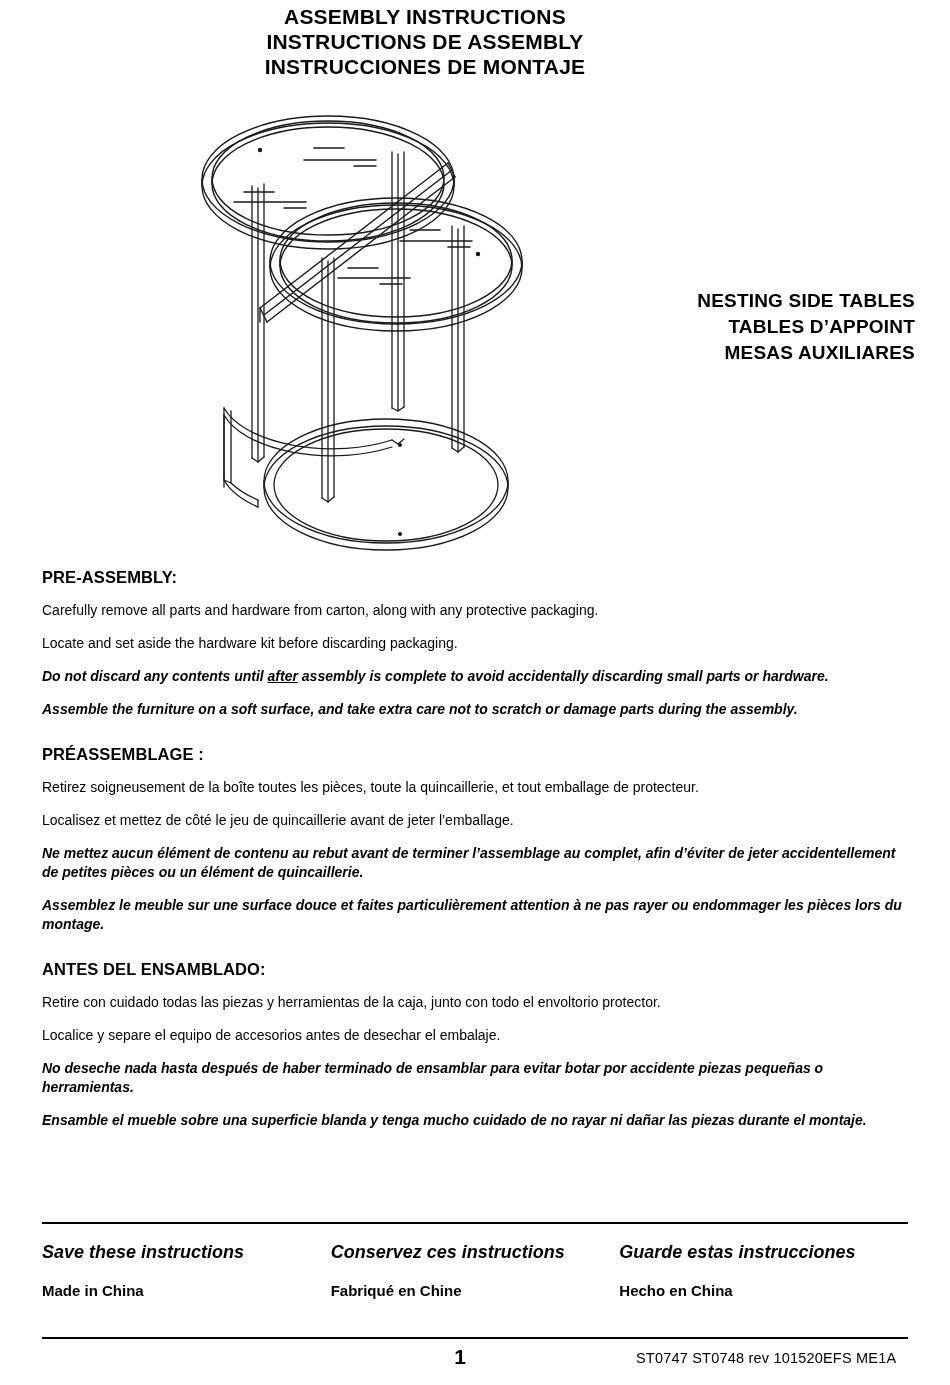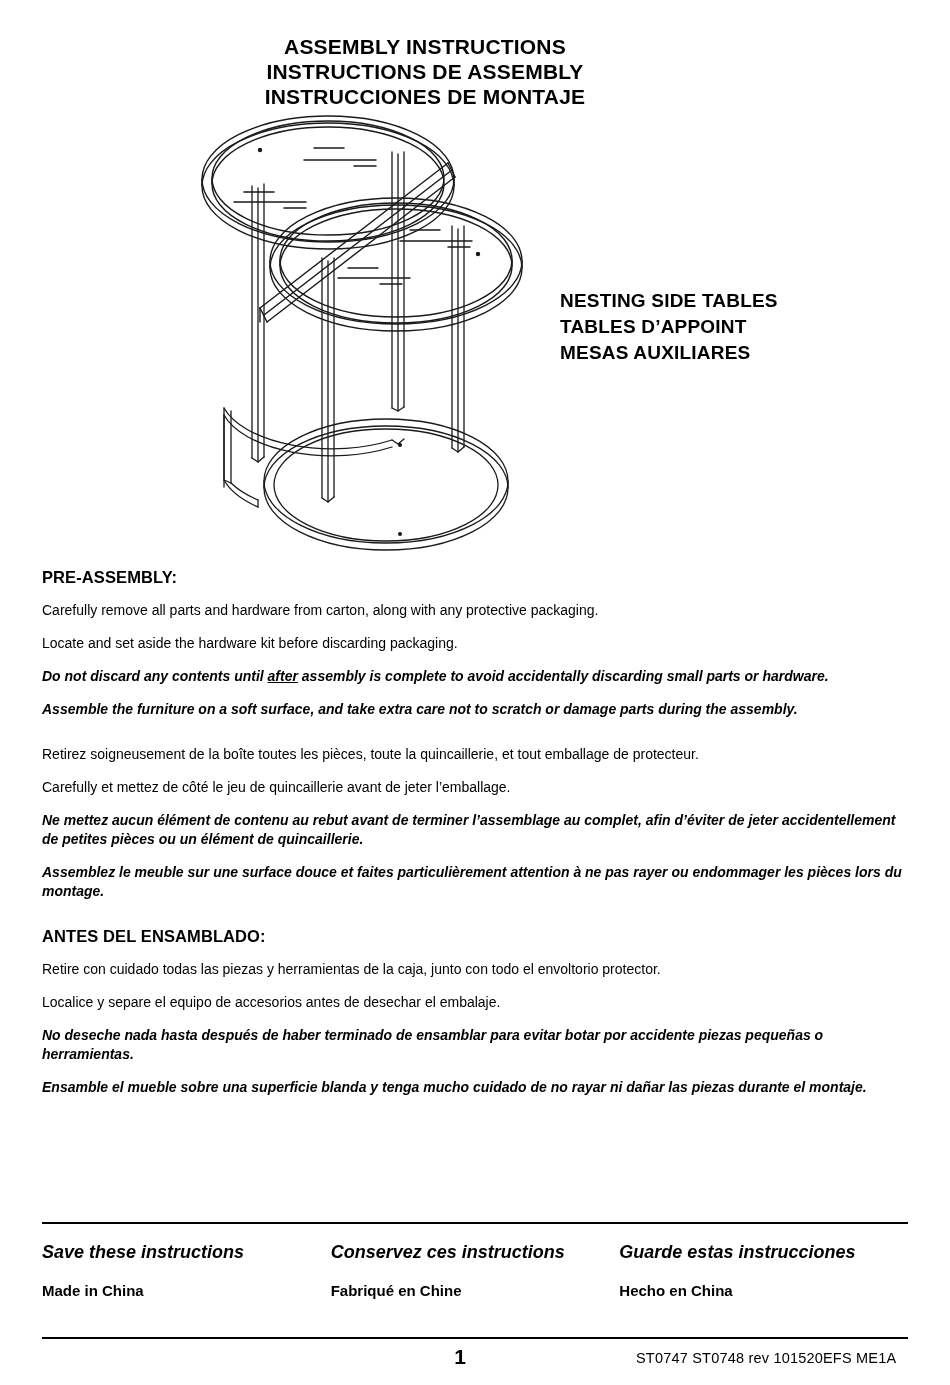--- a/index.html
+++ b/index.html
@@ -13,39 +13,39 @@
     height: 1385px;
     position: relative;
     font-family: "Liberation Sans", sans-serif;
     color: #000000;
     overflow: hidden;
   }
 
   
   .doc-header {
     position: absolute;
-    top: 34px;
+    top: 4px;
     left: 0;
     width: 850px;
     text-align: center;
   }
   .doc-header .title-line {
     font-size: 21px;
     font-weight: bold;
     letter-spacing: 0.2px;
     line-height: 25px;
   }
 
   
   .product-name {
     position: absolute;
     top: 288px;
     left: 560px;
     width: 355px;
-    text-align: left;
+    text-align: right;
   }
   .product-name .pname-line {
     font-size: 19px;
     font-weight: bold;
     line-height: 26px;
     letter-spacing: 0.2px;
   }
 
   
   .illustration {
@@ -266,22 +266,23 @@
 
   <div class="section">
     <div class="section-heading">PRE-ASSEMBLY:</div>
     <p class="para">Carefully remove all parts and hardware from carton, along with any protective packaging.</p>
     <p class="para">Locate and set aside the hardware kit before discarding packaging.</p>
     <p class="para emph"><span>Do not discard any contents until </span><span class="u">after</span><span> assembly is complete to avoid accidentally discarding small parts or hardware.</span></p>
     <p class="para emph">Assemble the furniture on a soft surface, and take extra care not to scratch or damage parts during the assembly.</p>
   </div>
 
   <div class="section">
+    <div class="section-heading">PRÉASSEMBLAGE :</div>
     <p class="para">Retirez soigneusement de la boîte toutes les pièces, toute la quincaillerie, et tout emballage de protecteur.</p>
-    <p class="para">Carefully et mettez de côté le jeu de quincaillerie avant de jeter l’emballage.</p>
+    <p class="para">Localisez et mettez de côté le jeu de quincaillerie avant de jeter l’emballage.</p>
     <p class="para emph">Ne mettez aucun élément de contenu au rebut avant de terminer l’assemblage au complet, afin d’éviter de jeter accidentellement de petites pièces ou un élément de quincaillerie.</p>
     <p class="para emph">Assemblez le meuble sur une surface douce et faites particulièrement attention à ne pas rayer ou endommager les pièces lors du montage.</p>
   </div>
 
   <div class="section">
     <div class="section-heading">ANTES DEL ENSAMBLADO:</div>
     <p class="para">Retire con cuidado todas las piezas y herramientas de la caja, junto con todo el envoltorio protector.</p>
     <p class="para">Localice y separe el equipo de accesorios antes de desechar el embalaje.</p>
     <p class="para emph">No deseche nada hasta después de haber terminado de ensamblar para evitar botar por accidente piezas pequeñas o herramientas.</p>
     <p class="para emph">Ensamble el mueble sobre una superficie blanda y tenga mucho cuidado de no rayar ni dañar las piezas durante el montaje.</p>

